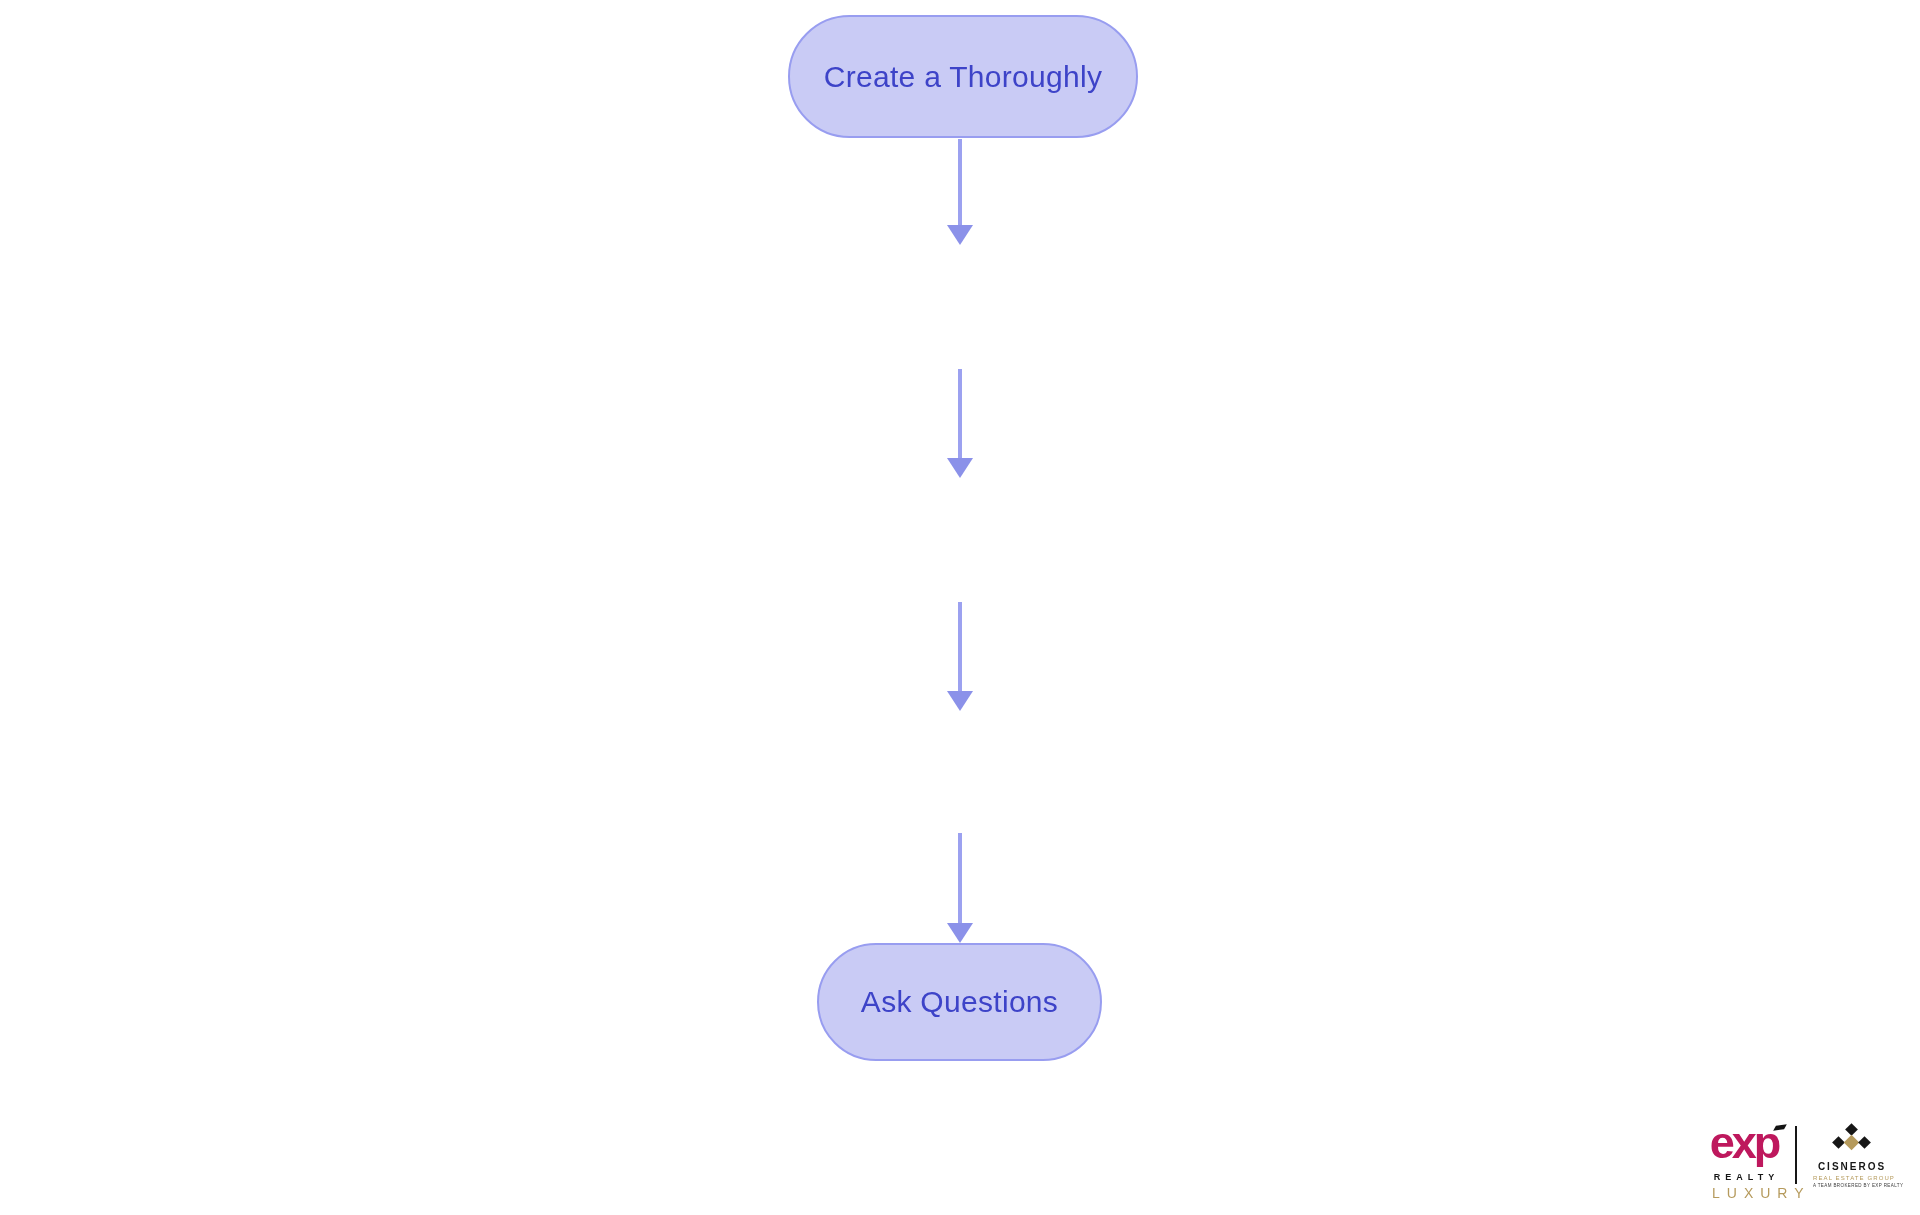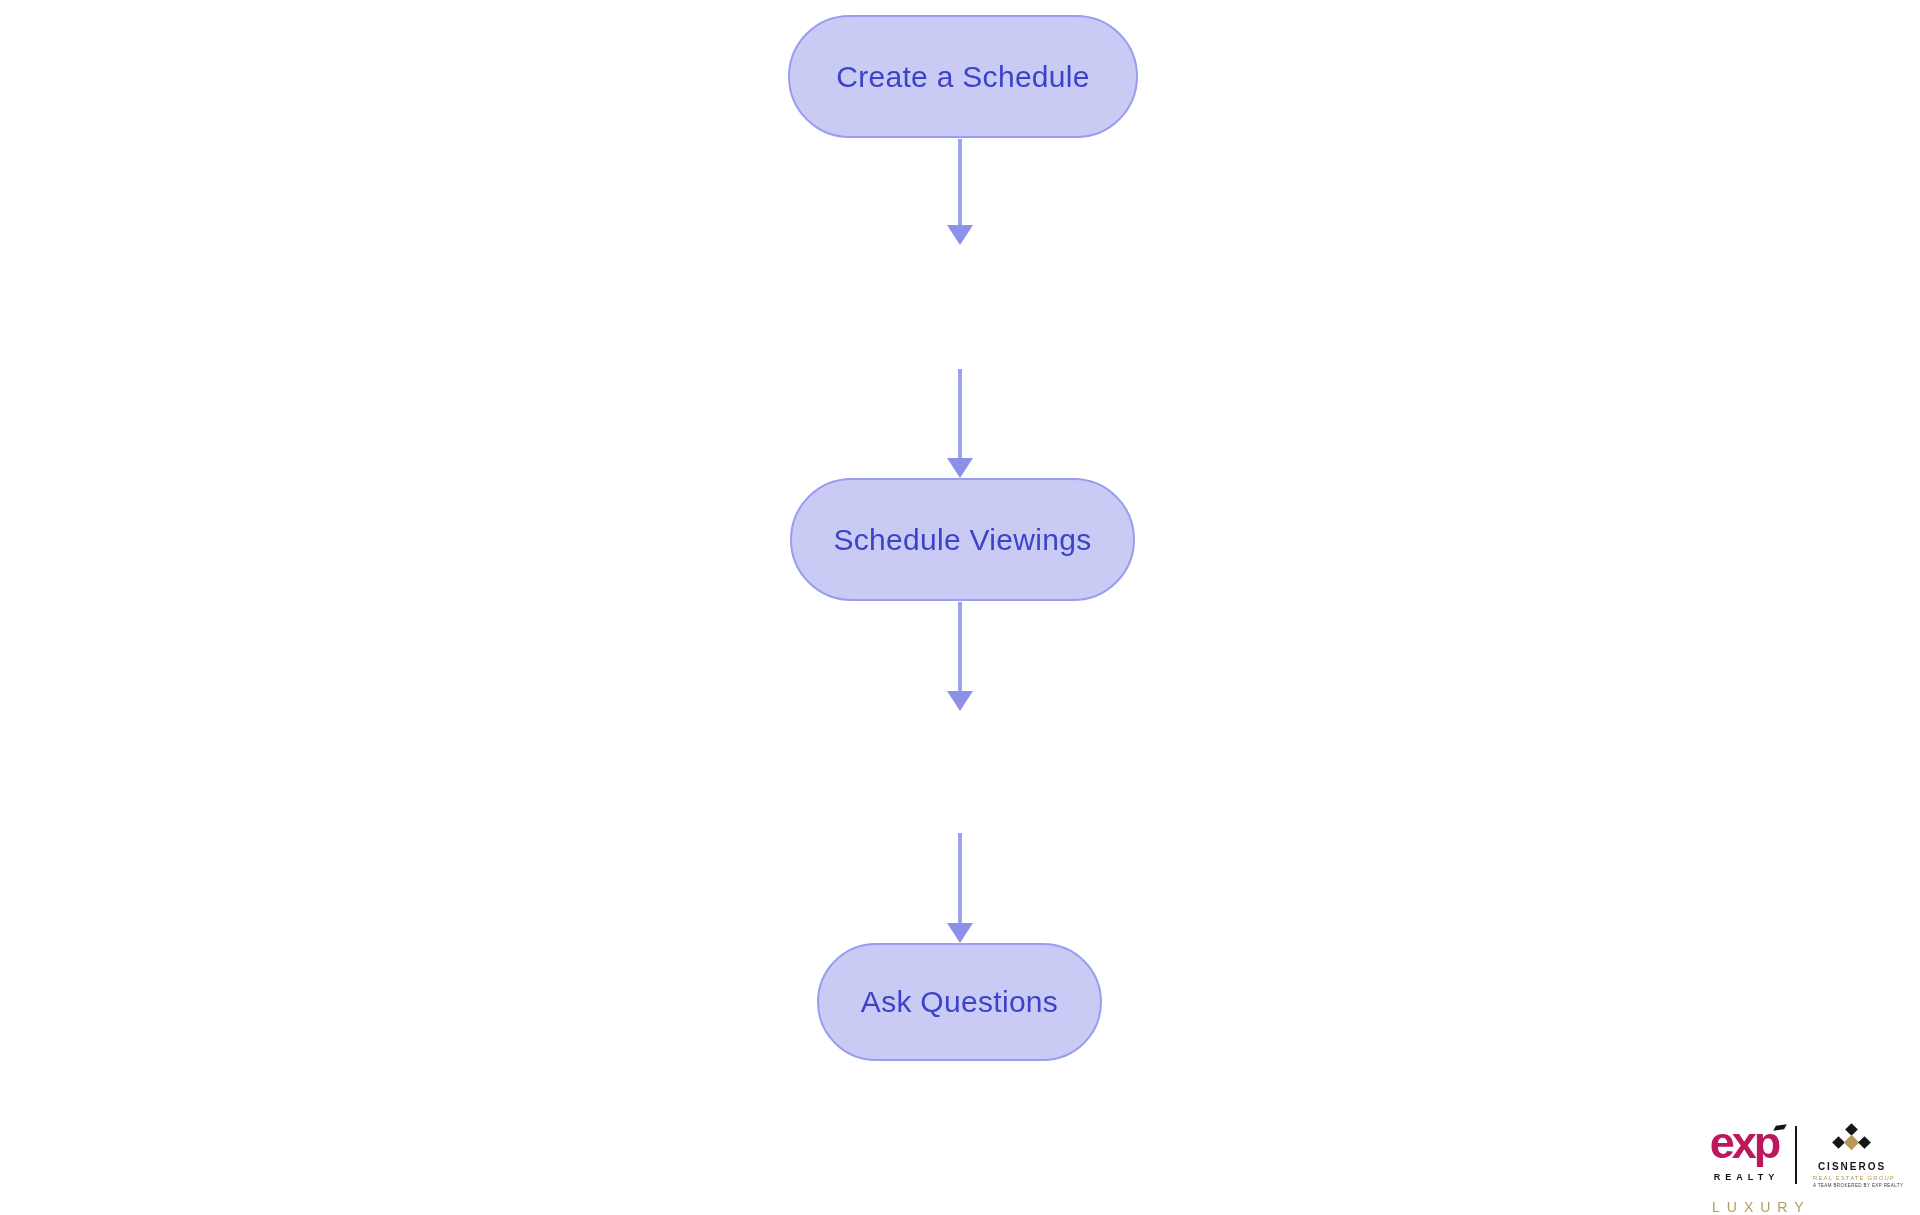--- a/index.html
+++ b/index.html
@@ -90,21 +90,21 @@
   .exp-realty {
     margin-top: 10px;
     font-size: 9px;
     font-weight: bold;
     letter-spacing: 5px;
     text-indent: 5px;
     color: #161616;
     text-align: center;
   }
   .exp-luxury {
-    margin-top: 17px;
+    margin-top: 3px;
     font-size: 14px;
     letter-spacing: 7px;
     text-indent: 7px;
     color: #b59a5c;
   }
   .brand-divider {
     width: 2px;
     height: 58px;
     background: #161616;
     margin: 2px 16px 0 12px;
@@ -147,31 +147,28 @@
     color: #3a3a3a;
     white-space: nowrap;
   }
 </style>
 </head>
 <body>
 
 <div id="canvas">
 
   <div class="flow-node n1">
-    <span>Create a Schedule</span>
+    <span>Create a Thoroughly</span>
   </div>
 
   <div class="arrow a1"></div>
 
 
   <div class="arrow a2"></div>
 
-  <div class="flow-node n3">
-    <span>Schedule Viewings</span>
-  </div>
 
   <div class="arrow a3"></div>
 
 
   <div class="arrow a4"></div>
 
   <div class="flow-node n5">
     <span>Ask Questions</span>
   </div>
 

